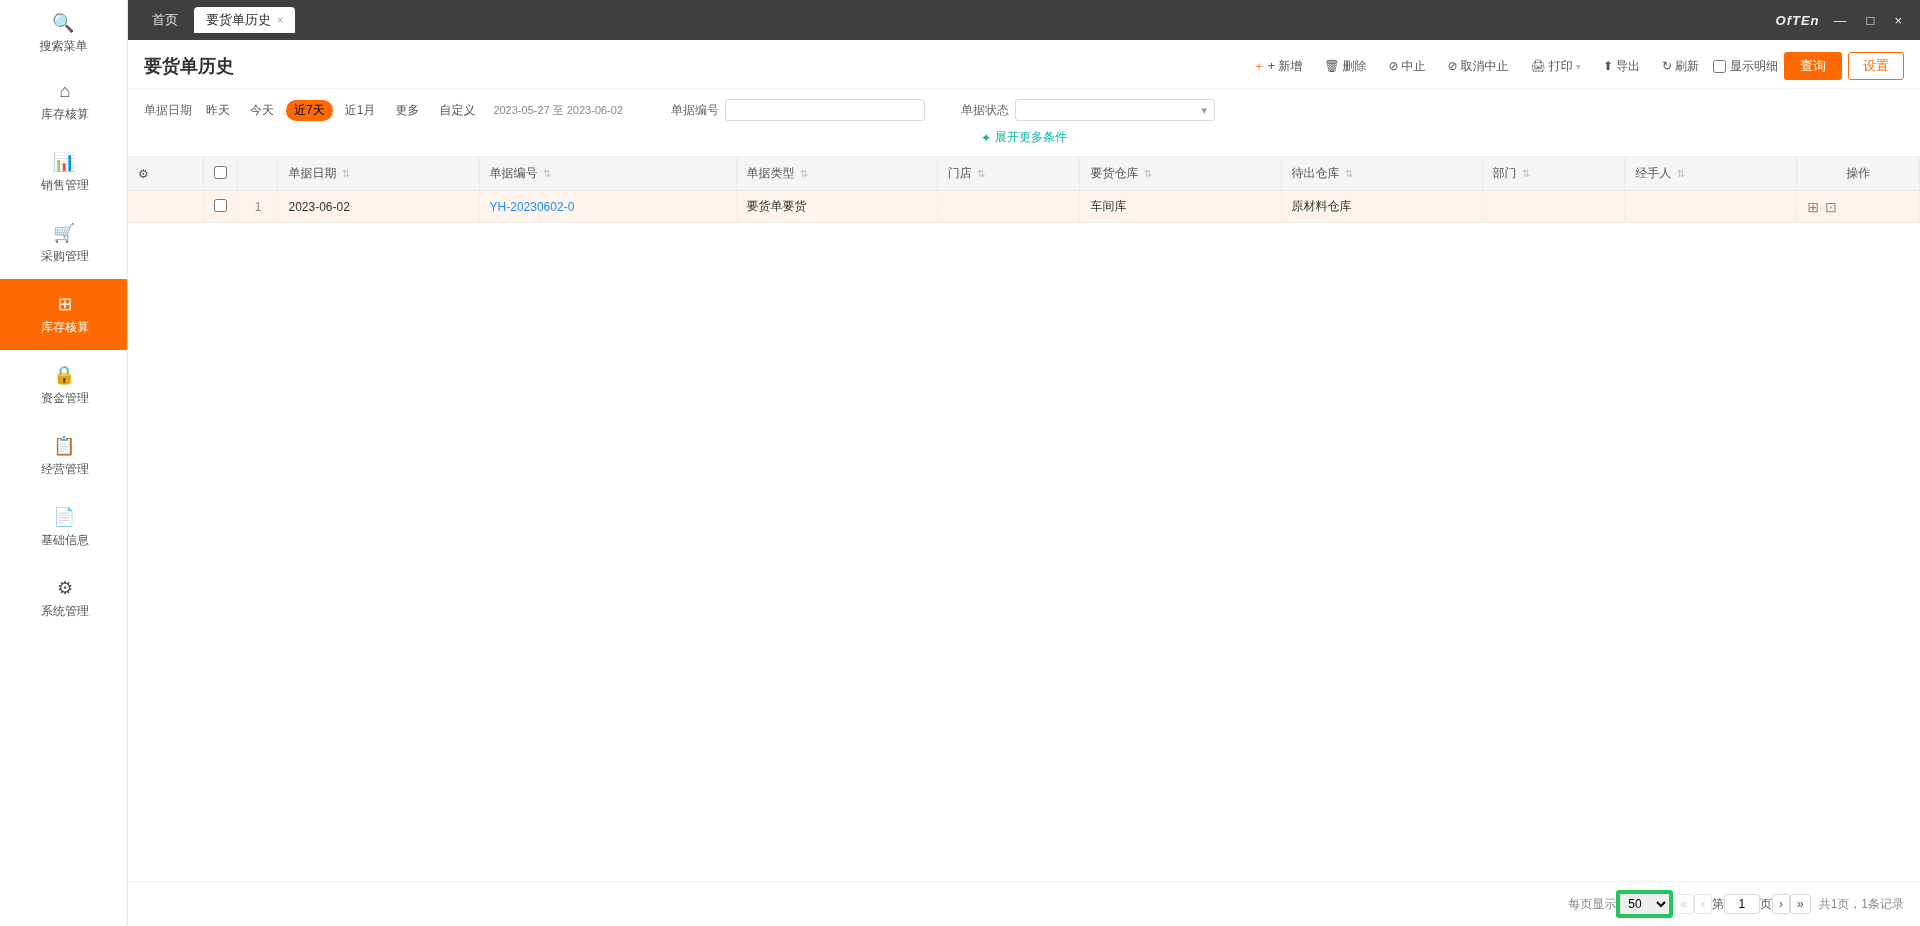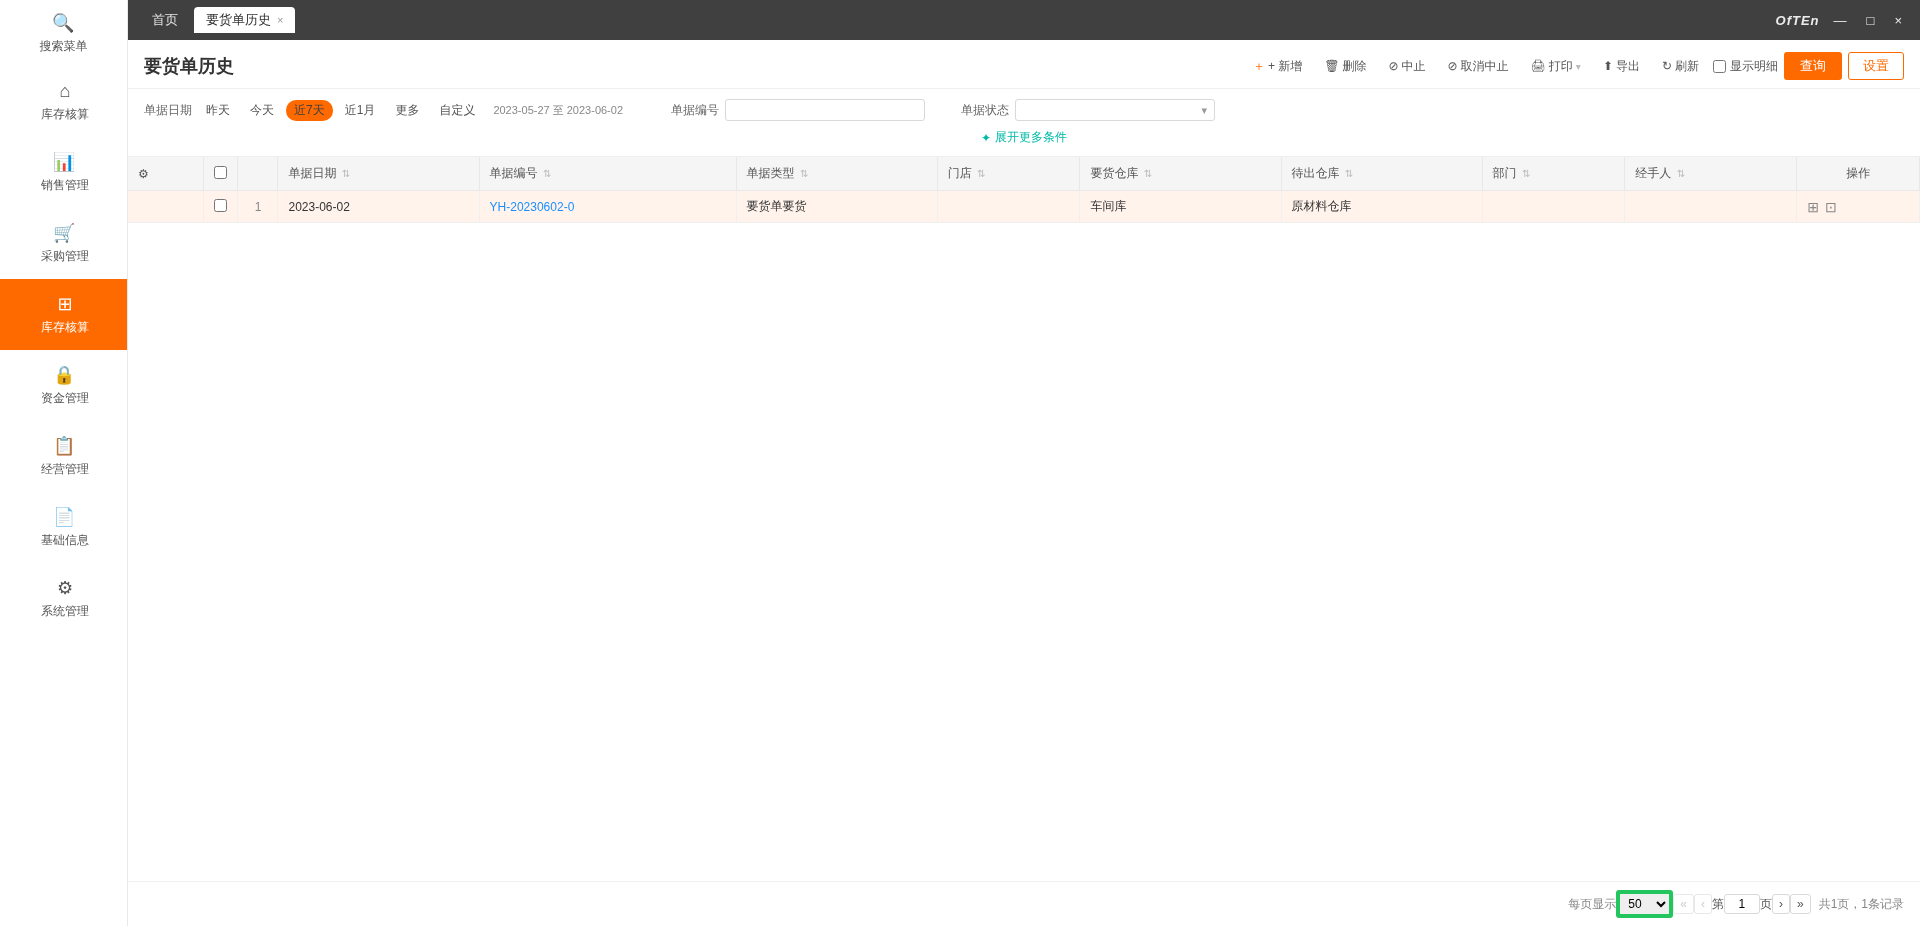--- a/index.html
+++ b/index.html
@@ -156,21 +156,21 @@
     .date-filters { display: flex; align-items: center; gap: 4px; }
     .date-btn {
       padding: 2px 8px;
       border-radius: 10px;
       cursor: pointer;
       font-size: 12px;
       color: #555;
       border: none;
       background: none;
     }
-    .date-btn.active { background: #ff6a00; color: #404040; border-radius: 10px; }
+    .date-btn.active { background: #ff6a00; color: #000000; border-radius: 10px; }
     .date-range { color: #888; font-size: 11px; margin-left: 4px; }
     .filter-input {
       border: 1px solid #d9d9d9;
       border-radius: 3px;
       padding: 3px 8px;
       font-size: 12px;
       width: 200px;
       outline: none;
     }
     .filter-select {

